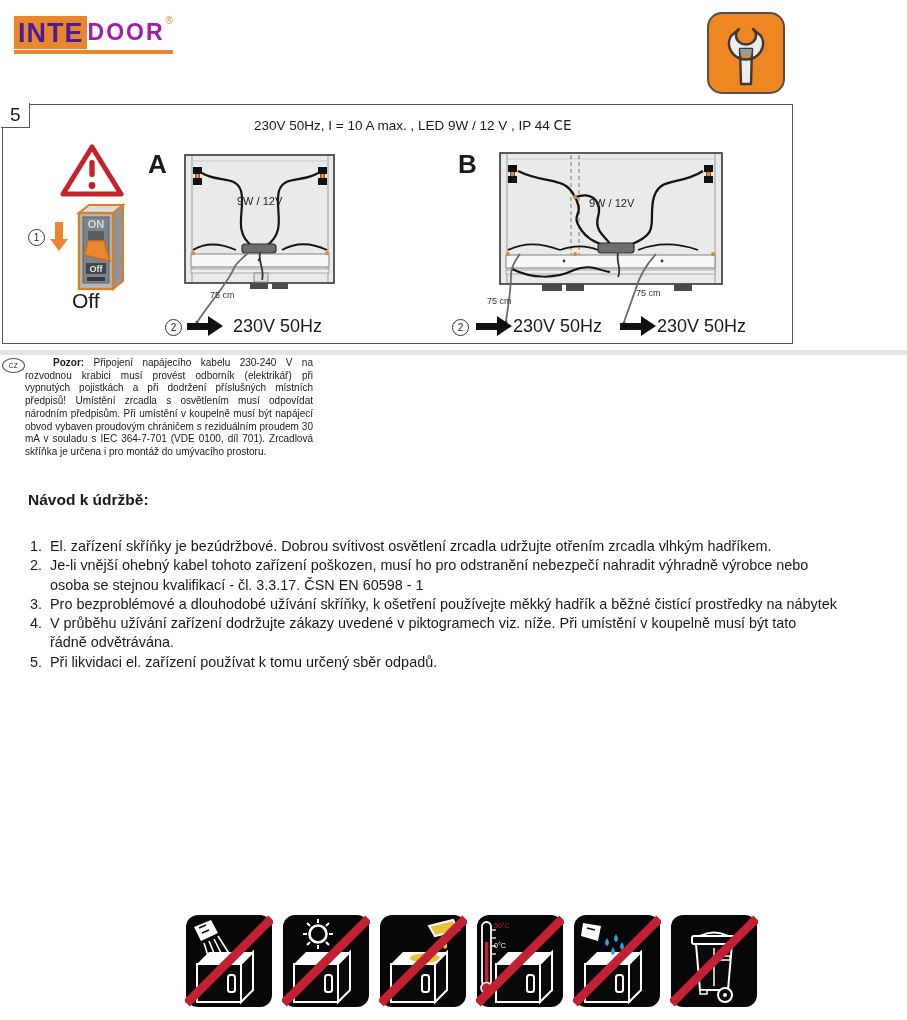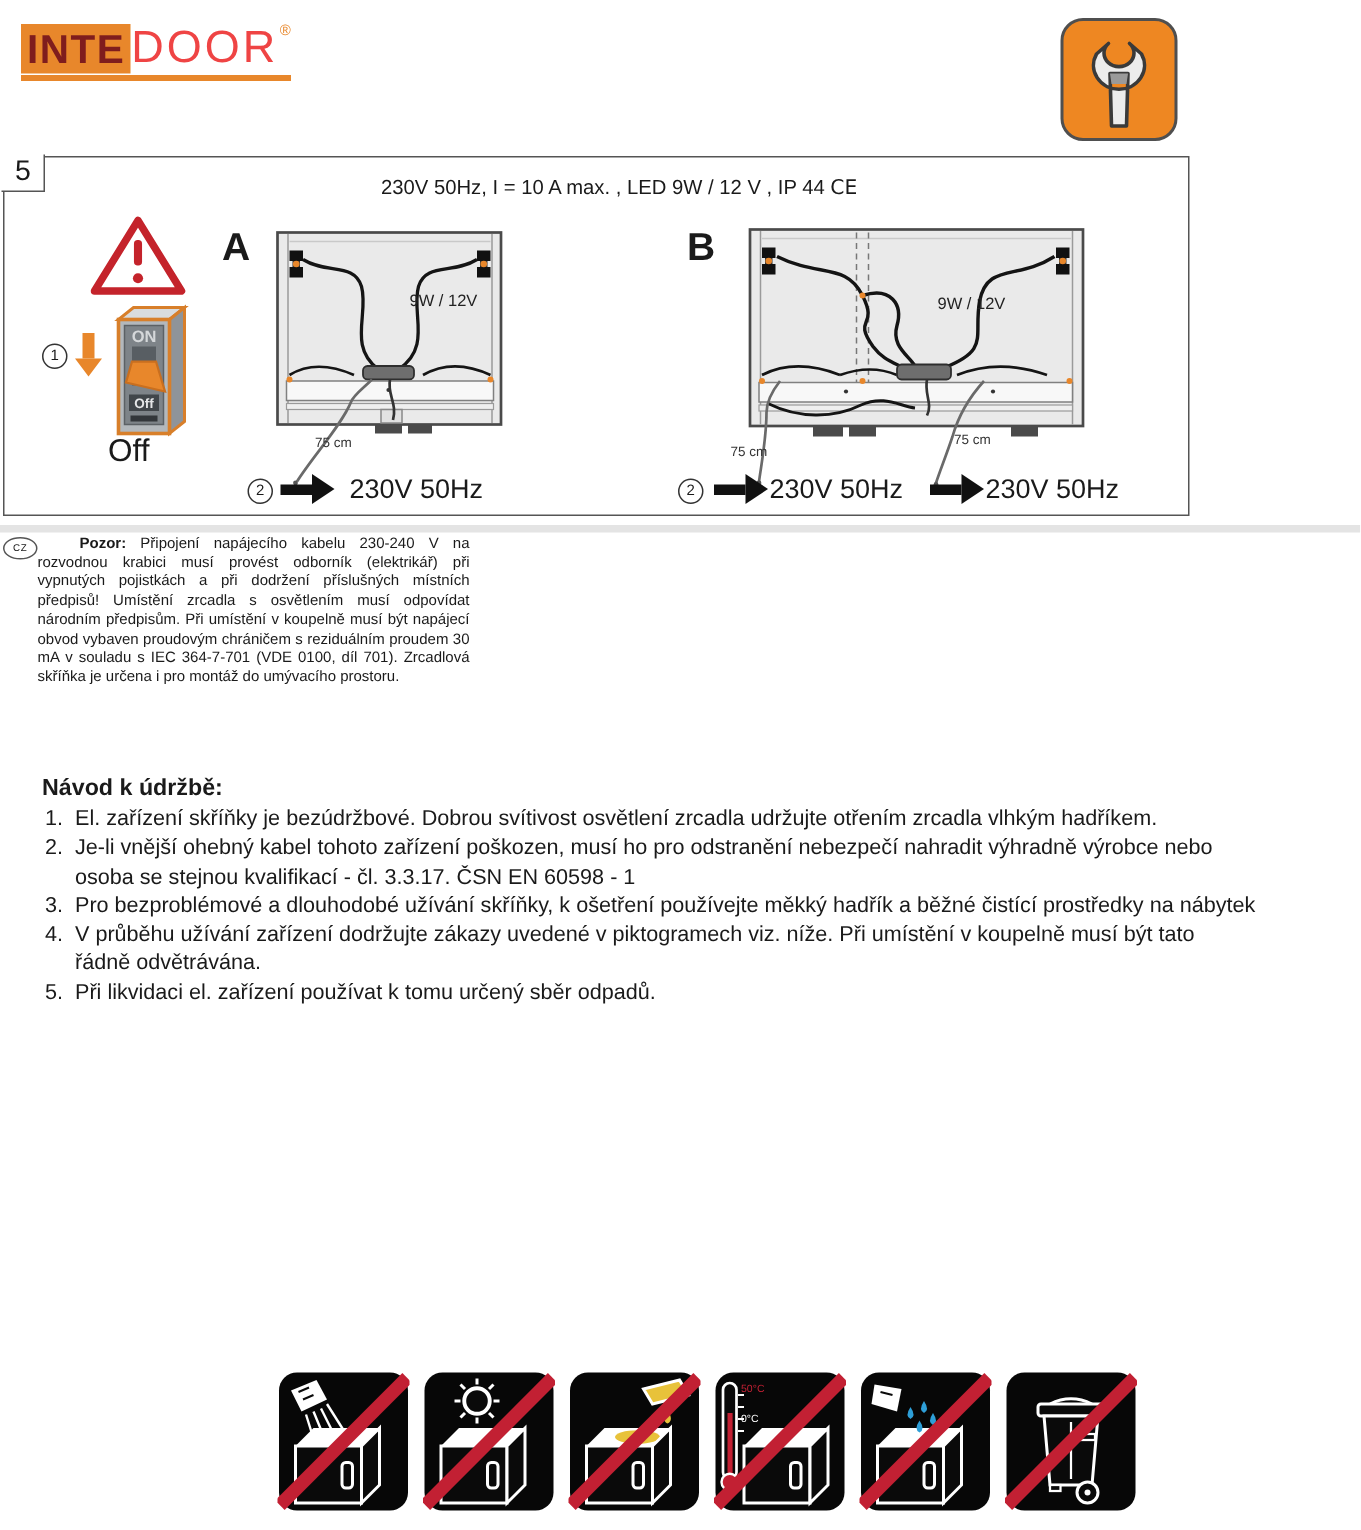--- a/index.html
+++ b/index.html
@@ -2,36 +2,36 @@
 <html><head>
 <meta charset="utf-8">
 <style>
   html,body{margin:0;padding:0;background:#fff;}
   .page{position:relative;width:907px;height:1020px;background:#fff;overflow:hidden;
         font-family:"Liberation Sans",sans-serif;color:#1a1a1a;}
   .abs{position:absolute;}
 
   
   .logo{left:14px;top:16px;display:inline-flex;align-items:flex-start;border-bottom:4px solid #E8872B;padding-bottom:1px;}
-  .logo .inte{background:#E8872B;color:#7f1d1d;font-weight:bold;font-size:27px;letter-spacing:1px;padding:1px 3px 0 4px;line-height:32px;}
-  .logo .door{color:#ef4444;font-weight:normal;font-size:30px;letter-spacing:2px;line-height:32px;padding-left:1px;}
+  .logo .inte{background:#E8872B;color:#4c1d95;font-weight:bold;font-size:27px;letter-spacing:1px;padding:1px 3px 0 4px;line-height:32px;}
+  .logo .door{color:#a21caf;font-weight:bold;font-size:23px;letter-spacing:2px;line-height:32px;padding-left:1px;}
   .logo .reg{color:#E8872B;font-size:10px;line-height:10px;padding-left:1px;}
   .title{left:350px;top:10px;font-size:38px;font-weight:bold;letter-spacing:1px;}
   .wrench-tile{left:707px;top:12px;width:74px;height:78px;background:#EE8722;border:2.5px solid #4f4f4f;border-radius:15px;
                display:flex;align-items:center;justify-content:center;}
 
   
   .panel{left:2px;top:104px;width:789px;height:238px;border:1.7px solid #555;background:#fff;}
   .panel-tab{position:absolute;left:-1.7px;top:-1.7px;width:28px;height:24px;background:#fff;
              border-right:1.7px solid #555;border-bottom:1.7px solid #555;
              display:flex;align-items:center;justify-content:center;font-size:19px;}
   .spec{left:251px;top:12px;font-size:13.5px;text-align:right;}
   .spec .ce{font-family:"DejaVu Sans",sans-serif;letter-spacing:0px;font-weight:500;}
   .diag-label{font-size:26px;font-weight:bold;}
-  .rating{font-size:11px;color:#222;margin-left:36px;}
+  .rating{font-size:11px;color:#222;}
   .len{font-size:9px;color:#333;}
   .power{font-size:18px;}
   .circle-num{width:15px;height:15px;border:1.3px solid #333;border-radius:50%;
               display:flex;align-items:center;justify-content:center;font-size:10px;background:#fff;}
   .arrow-black{display:flex;align-items:center;height:20px;}
   .arrow-black .bar{width:21px;height:7px;background:#111;}
   .arrow-black .tri{width:0;height:0;border-top:10px solid transparent;border-bottom:10px solid transparent;border-left:15px solid #111;}
   .down-arrow{display:flex;flex-direction:column;align-items:center;}
   .down-arrow .bar{width:8px;height:17px;background:#E8872B;}
   .down-arrow .tri{width:0;height:0;border-left:9px solid transparent;border-right:9px solid transparent;border-top:12px solid #E8872B;}
@@ -40,21 +40,21 @@
   
   .band{left:0;top:350px;width:907px;height:5px;background:#E4E4E4;}
 
   
   .cz-badge{left:2px;top:358px;width:21px;height:13px;border:1px solid #555;border-radius:50%;
             display:flex;align-items:center;justify-content:center;font-size:6.5px;letter-spacing:.5px;}
   .notice{left:25px;top:357px;width:288px;font-size:10px;line-height:12.7px;text-align:justify;text-align-last:left;}
   .notice b{font-weight:bold;margin-left:28px;}
 
   
-  .mheading{left:28px;top:517px;font-size:15.5px;font-weight:bold;}
+  .mheading{left:28px;top:491px;font-size:15.5px;font-weight:bold;}
   .mlist{left:30px;top:537px;font-size:14.4px;line-height:19.3px;white-space:nowrap;}
   .mrow{display:flex;}
   .mrow .num{width:20px;flex:0 0 20px;}
   .mrow.cont{padding-left:20px;align-items:center;}
 
   
   .pictos{left:185px;top:914px;display:flex;gap:9px;}
 </style>
 </head>
 <body>

